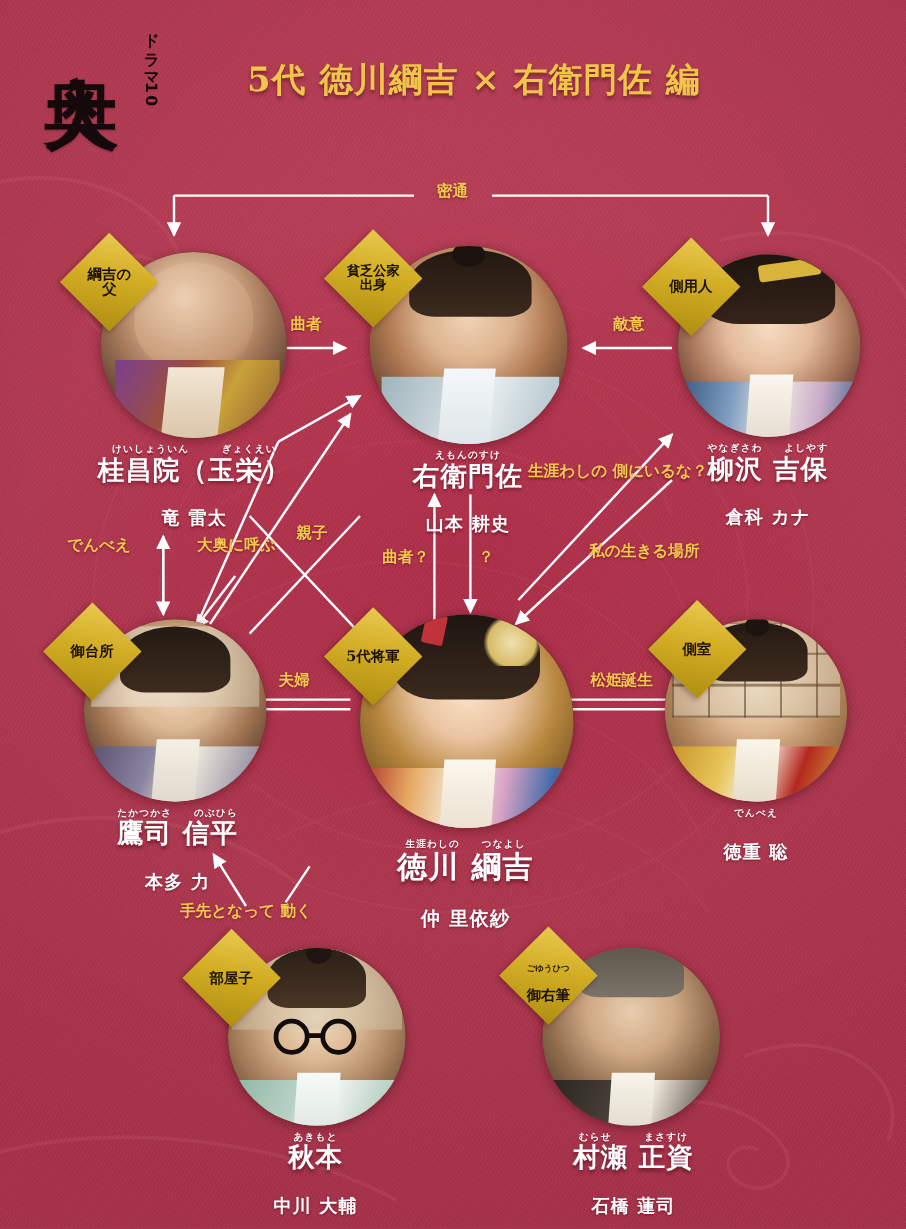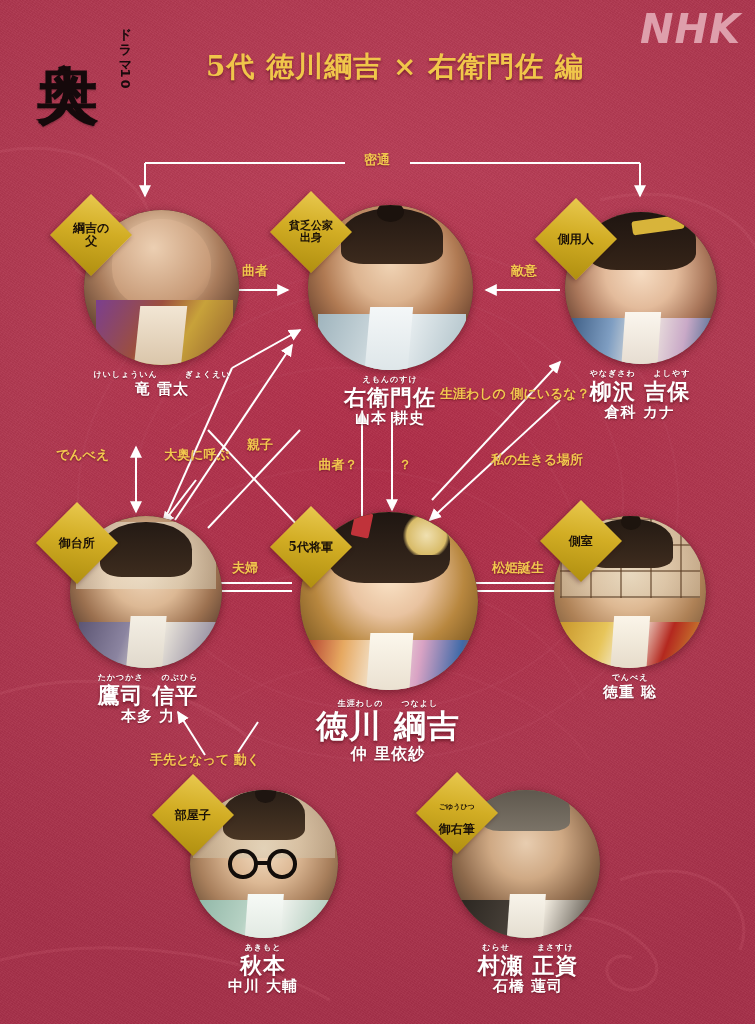--- a/index.html
+++ b/index.html
@@ -136,21 +136,21 @@
   .char-name {
     font-family: "DejaVu Serif", "Liberation Serif", serif;
     font-size: 22px; font-weight: 700; color: #ffffff;
     line-height: 1.1; letter-spacing: 1px;
     text-shadow: 0 2px 3px rgba(60,0,10,0.5);
     white-space: nowrap;
   }
   .actor-name {
     font-family: "DejaVu Serif", "Liberation Serif", serif;
     font-size: 15px; font-weight: 700; color: #ffffff;
-    margin-top: 0; letter-spacing: 1px;
+    margin-top: 19px; letter-spacing: 1px;
     text-shadow: 0 1px 2px rgba(60,0,10,0.5);
     white-space: nowrap;
   }
 </style>
 </head>
 <body>
 
 <div id="stage">
 
   <svg id="swirls" viewBox="0 0 755 1024" preserveAspectRatio="none">
@@ -175,21 +175,20 @@
     </g>
   </svg>
 
   <div id="texture"></div>
 
   <div id="logo-block">
     <div id="logo-main">大奥</div>
     <div id="logo-sub">ドラマ10</div>
   </div>
 
-  <div id="nhk-logo">NHK</div>
 
   <div id="main-title">5代 徳川綱吉 × 右衛門佐 編</div>
 
   <svg id="links" viewBox="0 0 755 1024">
     <defs>
       <marker id="arw" markerWidth="7" markerHeight="7" refX="5.4" refY="3" orient="auto">
         <path d="M0,0 L6.2,3 L0,6 z" fill="#ffffff"></path>
       </marker>
     </defs>
     <g stroke="#ffffff" stroke-width="2" fill="none">
@@ -270,20 +269,21 @@
       <div style="position:absolute;left:18%;top:6%;width:64%;height:58%;border-radius:50% 50% 44% 44%;background:radial-gradient(circle at 42% 32%, #eccfb2, #c79a77 70%, #9a7053);"></div>
       <div style="position:absolute;left:8%;top:58%;width:88%;height:46%;background:linear-gradient(120deg,#7b3f8f 0%,#9c4f3e 38%,#c8a23a 62%,#8e5a2e 100%);"></div>
       <div style="position:absolute;left:34%;top:62%;width:30%;height:40%;background:linear-gradient(180deg,#f2e6d4,#d9c4a8);transform:skewX(-6deg);"></div>
     </div>
     <div class="badge" style="left:0px; top:-4px;">
       <div class="badge-text">綱吉の
 父</div>
     </div>
     <div class="caption">
       <div class="ruby-row">けいしょういん　　　ぎょくえい</div>
+      <div class="char-name">桂昌院（玉栄）</div>
       <div class="actor-name">竜 雷太</div>
     </div>
   </div>
 
   <div class="node" style="left:290px; top:205px; width:200px;">
     <div class="portrait" style="width:165px; height:165px; margin-left:18px;">
       <div class="ph" style="background:
             radial-gradient(circle at 50% 36%, #f0d3b4 0%, #dcb38f 28%, #b07a53 50%, #6d4630 74%, #3a2418 100%);"></div>
       <div style="position:absolute;left:20%;top:2%;width:62%;height:34%;border-radius:50% 50% 22% 22%;background:linear-gradient(180deg,#231812,#3c2a1d);"></div>
       <div style="position:absolute;left:42%;top:-2%;width:16%;height:12%;border-radius:50%;background:#1b120d;"></div>
@@ -347,21 +347,21 @@
       <div style="position:absolute;left:56%;top:2%;width:30%;height:22%;background:radial-gradient(circle,#f0e0b0 0%,#d8bb68 60%,transparent 72%);"></div>
       <div style="position:absolute;left:30%;top:0%;width:10%;height:14%;background:#c0333a;border-radius:2px;transform:rotate(12deg);"></div>
       <div style="position:absolute;left:2%;top:72%;width:96%;height:34%;background:linear-gradient(100deg,#b23a2e 0%,#e6a860 22%,#f6efe2 46%,#d9a3c4 66%,#3f6aa8 88%,#b9472f 100%);"></div>
       <div style="position:absolute;left:38%;top:68%;width:24%;height:38%;background:linear-gradient(180deg,#fcf7ec,#e7ddcc);transform:skewX(-4deg);"></div>
     </div>
     <div class="badge" style="left:-6px; top:6px;">
       <div class="badge-text">5代将軍</div>
     </div>
     <div class="caption" style="margin-top:10px;">
       <div class="ruby-row">生涯わしの　　つなよし</div>
-      <div class="char-name" style="font-size:32px;">徳川 綱吉</div>
+      <div class="char-name" style="font-size:25px;">徳川 綱吉</div>
       <div class="actor-name" style="font-size:16px;">仲 里依紗</div>
     </div>
   </div>
 
   <div class="node" style="left:530px; top:516px; width:200px;">
     <div class="portrait" style="width:152px; height:152px; margin-left:24px;">
       <div class="ph" style="background:
             radial-gradient(circle at 50% 38%, #f3dcbe 0%, #ddb892 30%, #ae8156 58%, #7b5b3c 82%, #4a3626 100%);"></div>
       <div style="position:absolute;left:4%;top:2%;width:92%;height:52%;background:linear-gradient(0deg,#d7cdb6,#efe7d3);opacity:.5;"></div>
       <div style="position:absolute;left:4%;top:2%;width:92%;height:52%;background:

